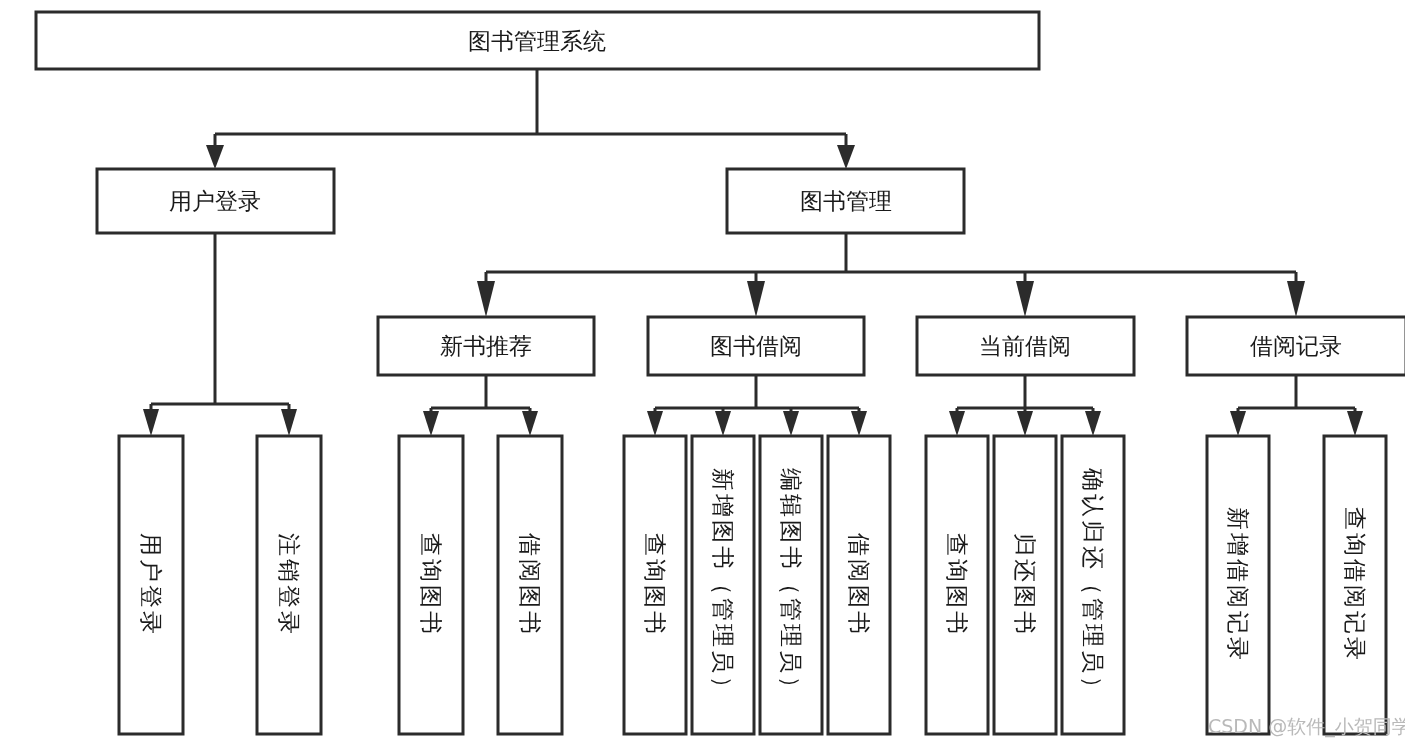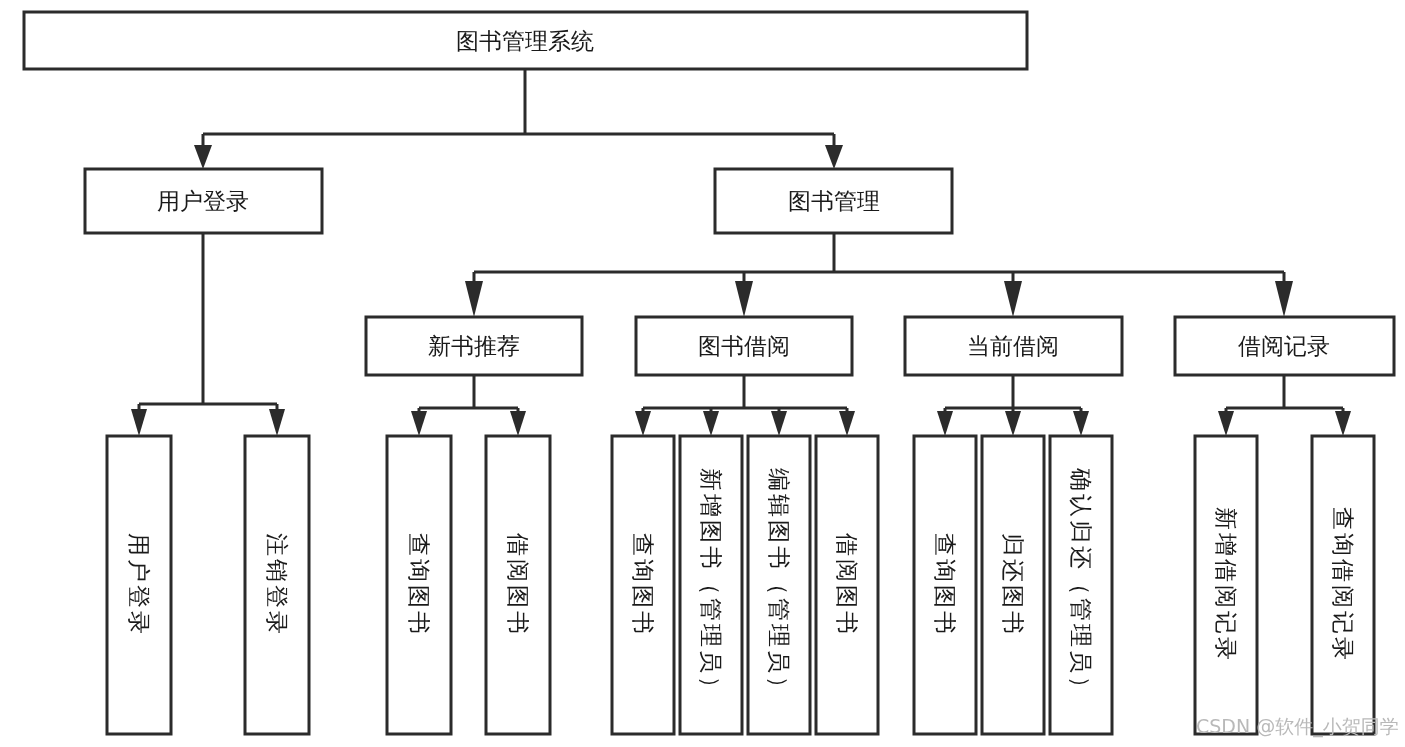--- a/index.html
+++ b/index.html
@@ -9,21 +9,21 @@
   }
   body {
     width: 1405px;
     height: 747px;
     position: relative;
     font-family: "DejaVu Sans", "Liberation Sans", sans-serif;
     overflow: hidden;
   }
   #diagram-root {
     position: absolute;
-    left: 4px;
+    left: 16px;
     top: 0;
     width: 1336px;
     height: 747px;
   }
   .node-box {
     fill: #ffffff;
     stroke: #2b2b2b;
     stroke-width: 3;
   }
   .node-label {

